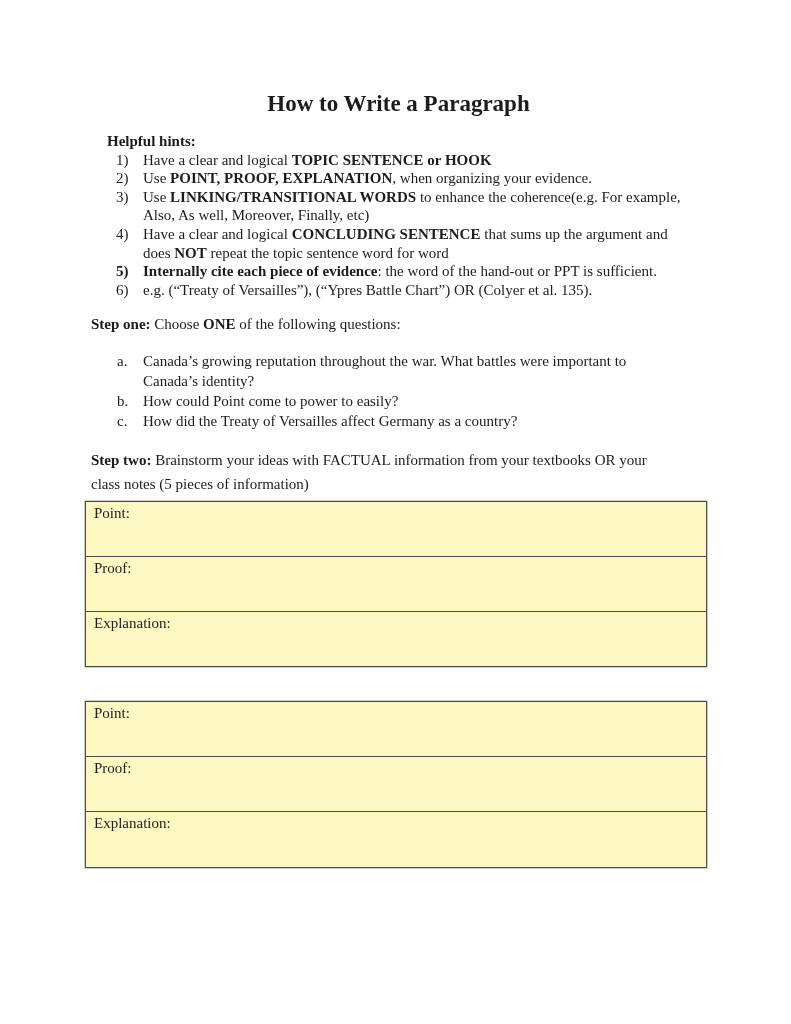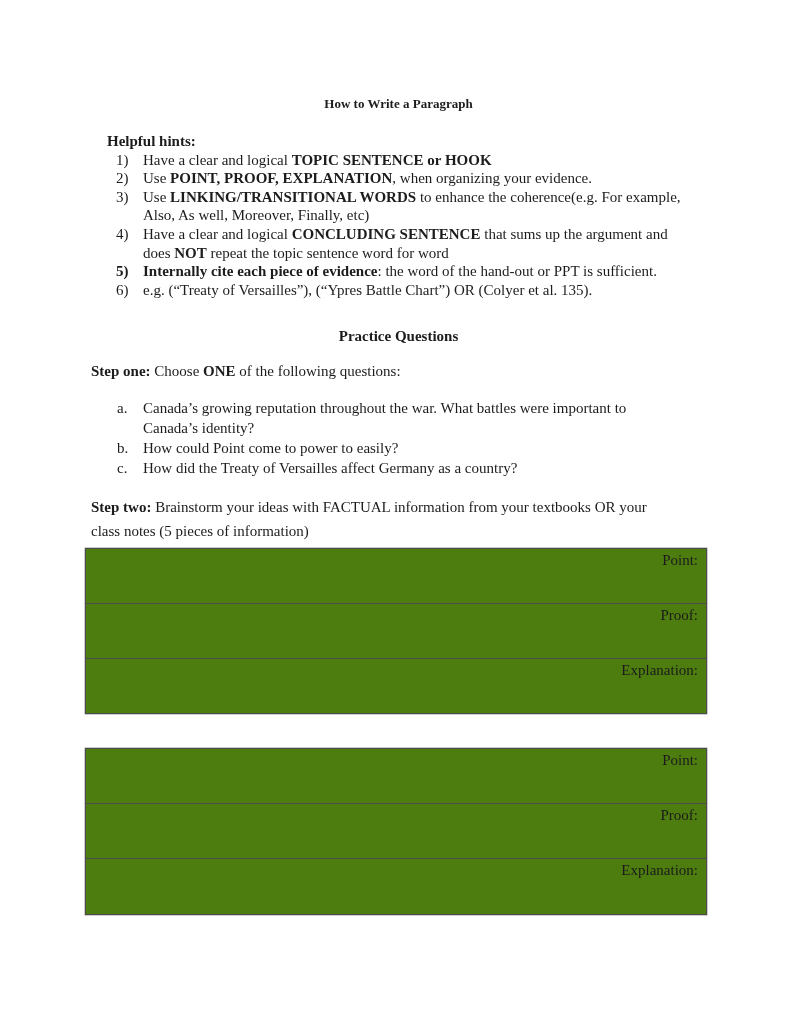--- a/index.html
+++ b/index.html
@@ -8,21 +8,21 @@
     width:791px;height:1024px;
     background:#ffffff;
     color:#1c1c1c;
     font-family:"Liberation Serif","DejaVu Serif",serif;
     font-size:15px;
     overflow:hidden;
   }
   .content{padding:0 85px 0 91px;}
   .title{
     margin:0;padding-top:93px;
-    font-size:13px;line-height:22px;font-weight:700;
+    font-size:23px;line-height:22px;font-weight:700;
     text-align:center;
   }
   .hints-heading{
     margin:17px 16px 0;font-weight:700;line-height:18.6px;
   }
   .list{margin:0;}
   .list .li{display:flex;align-items:flex-start;margin-right:-24px;}
   .hints .li{line-height:18.6px;}
   .hints .marker{flex:none;margin-left:25px;width:27px;}
   .questions .li{line-height:20px;}
@@ -33,22 +33,21 @@
     line-height:18.6px;text-align:center;
   }
   .step{margin:16px 0 0;line-height:18.6px;white-space:pre-wrap;margin-right:-24px;}
   .questions{margin-top:17px;}
   .steptwo{margin-top:17px;line-height:24px;}
   .ppe-table{
     margin:5px 0 0 -6px;
     width:620px;
     border:1.5px solid #4d4d4d;
     box-shadow:0 0 0 0.5px #9a9a9a;
-    background:#4d7c0f;
-    text-align:right;
+    background:#fef9c3;
   }
   .ppe-table .row{
     box-sizing:border-box;
     height:54px;
     border-top:1.5px solid #4d4d4d;
     padding:2px 8px;
     line-height:19px;
   }
   .ppe-table .row:first-child{border-top:none;}
   .ppe-table .row.tall{height:55px;}
@@ -87,21 +86,20 @@
       <div class="li">
         <span class="marker"><span style="font-weight: 700;">5)</span></span>
         <span class="text"><span style="font-weight: 700;">Internally cite each piece of evidence</span><span>: the word of the hand-out or PPT is sufficient.</span></span>
       </div>
       <div class="li">
         <span class="marker"><span>6)</span></span>
         <span class="text"><span>e.g. (“Treaty of Versailles”), (“Ypres Battle Chart”) OR (Colyer et al. 135).</span></span>
       </div>
     </div>
 
-    <h2 class="subtitle">Practice Questions</h2>
 
     <p class="step"><span style="font-weight: 700;">Step one:</span><span> Choose </span><span style="font-weight: 700;">ONE</span><span> of the following questions:</span></p>
 
     <div class="list questions">
       <div class="li">
         <span class="marker"><span>a.</span></span>
         <span class="text"><span>Canada’s growing reputation throughout the war. What battles were important to
 Canada’s identity?</span></span>
       </div>
       <div class="li">

